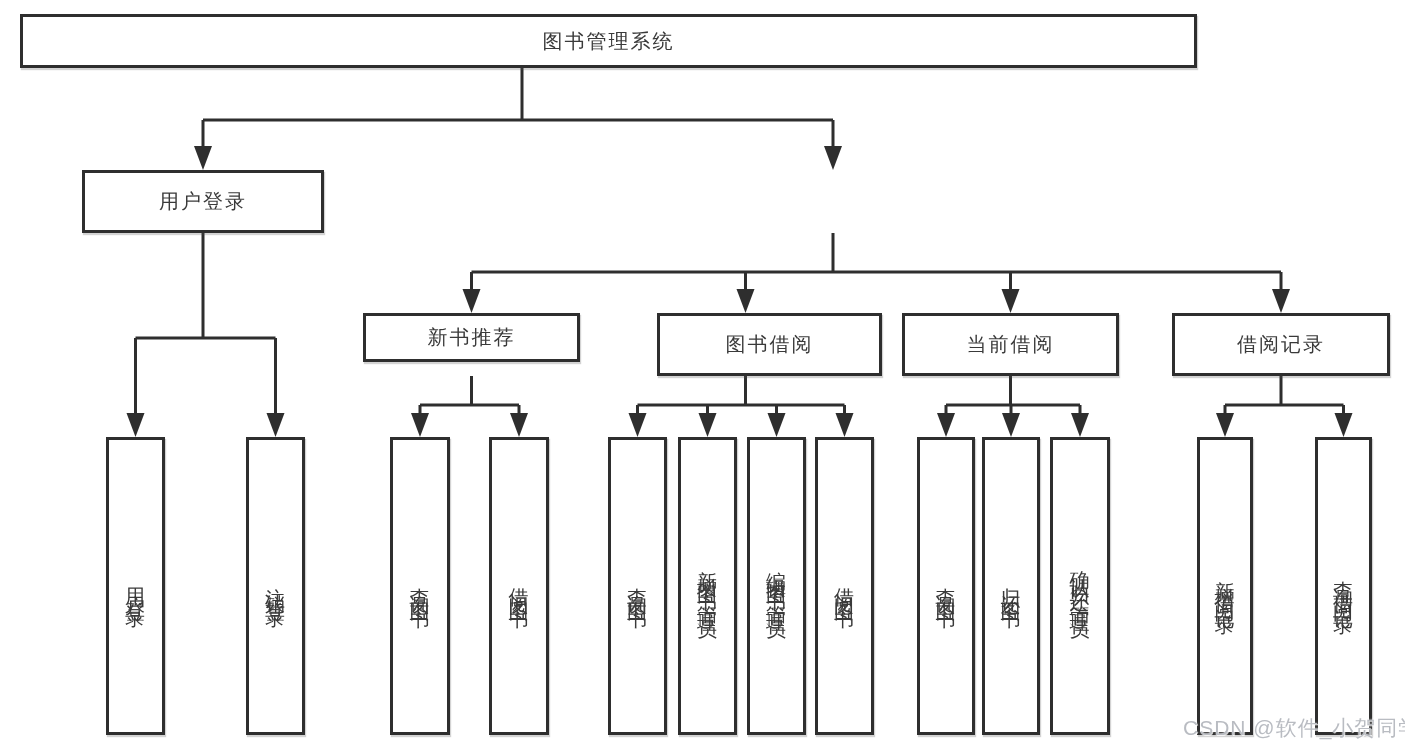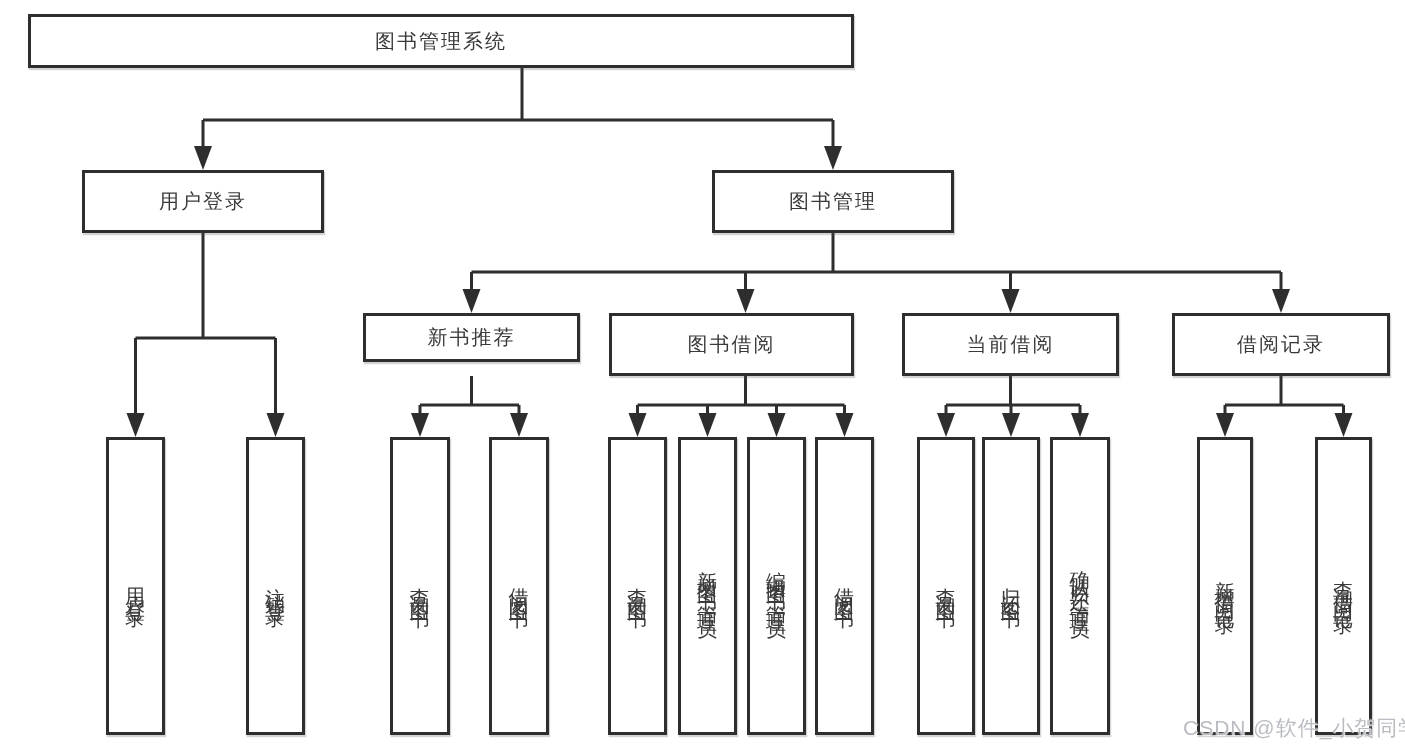--- a/index.html
+++ b/index.html
@@ -67,35 +67,32 @@
     <path class="ln" d="M1010.5,376 V405 M946,405 H1080 M946,405 V416 M1011,405 V416 M1080,405 V416"></path>
     <path class="ar" d="M937,413 H955 L946,437 Z"></path>
     <path class="ar" d="M1002,413 H1020 L1011,437 Z"></path>
     <path class="ar" d="M1071,413 H1089 L1080,437 Z"></path>
 
     <path class="ln" d="M1281,376 V405 M1225,405 H1343.5 M1225,405 V416 M1343.5,405 V416"></path>
     <path class="ar" d="M1216,413 H1234 L1225,437 Z"></path>
     <path class="ar" d="M1334.5,413 H1352.5 L1343.5,437 Z"></path>
   </svg>
 
-  <div class="box" style="left:28px;top:14px;width:826px;height:54px;">
+  <div class="box" style="left:20px;top:14px;width:1177px;height:54px;">
     <span class="lbl">图书管理系统</span>
   </div>
 
   <div class="box" style="left:82px;top:170px;width:242px;height:63px;">
     <span class="lbl">用户登录</span>
   </div>
-  <div class="box" style="left:712px;top:170px;width:242px;height:63px;">
-    <span class="lbl">图书管理</span>
-  </div>
 
   <div class="box" style="left:363px;top:313px;width:217px;height:49px;">
     <span class="lbl">新书推荐</span>
   </div>
-  <div class="box" style="left:609px;top:313px;width:245px;height:63px;">
+  <div class="box" style="left:657px;top:313px;width:225px;height:63px;">
     <span class="lbl">图书借阅</span>
   </div>
   <div class="box" style="left:902px;top:313px;width:217px;height:63px;text-align:right;">
     <span class="lbl">当前借阅</span>
   </div>
   <div class="box" style="left:1172px;top:313px;width:218px;height:63px;">
     <span class="lbl">借阅记录</span>
   </div>
 
   <div class="box vbox" style="left:106px;top:437px;width:59px;height:298px;">

